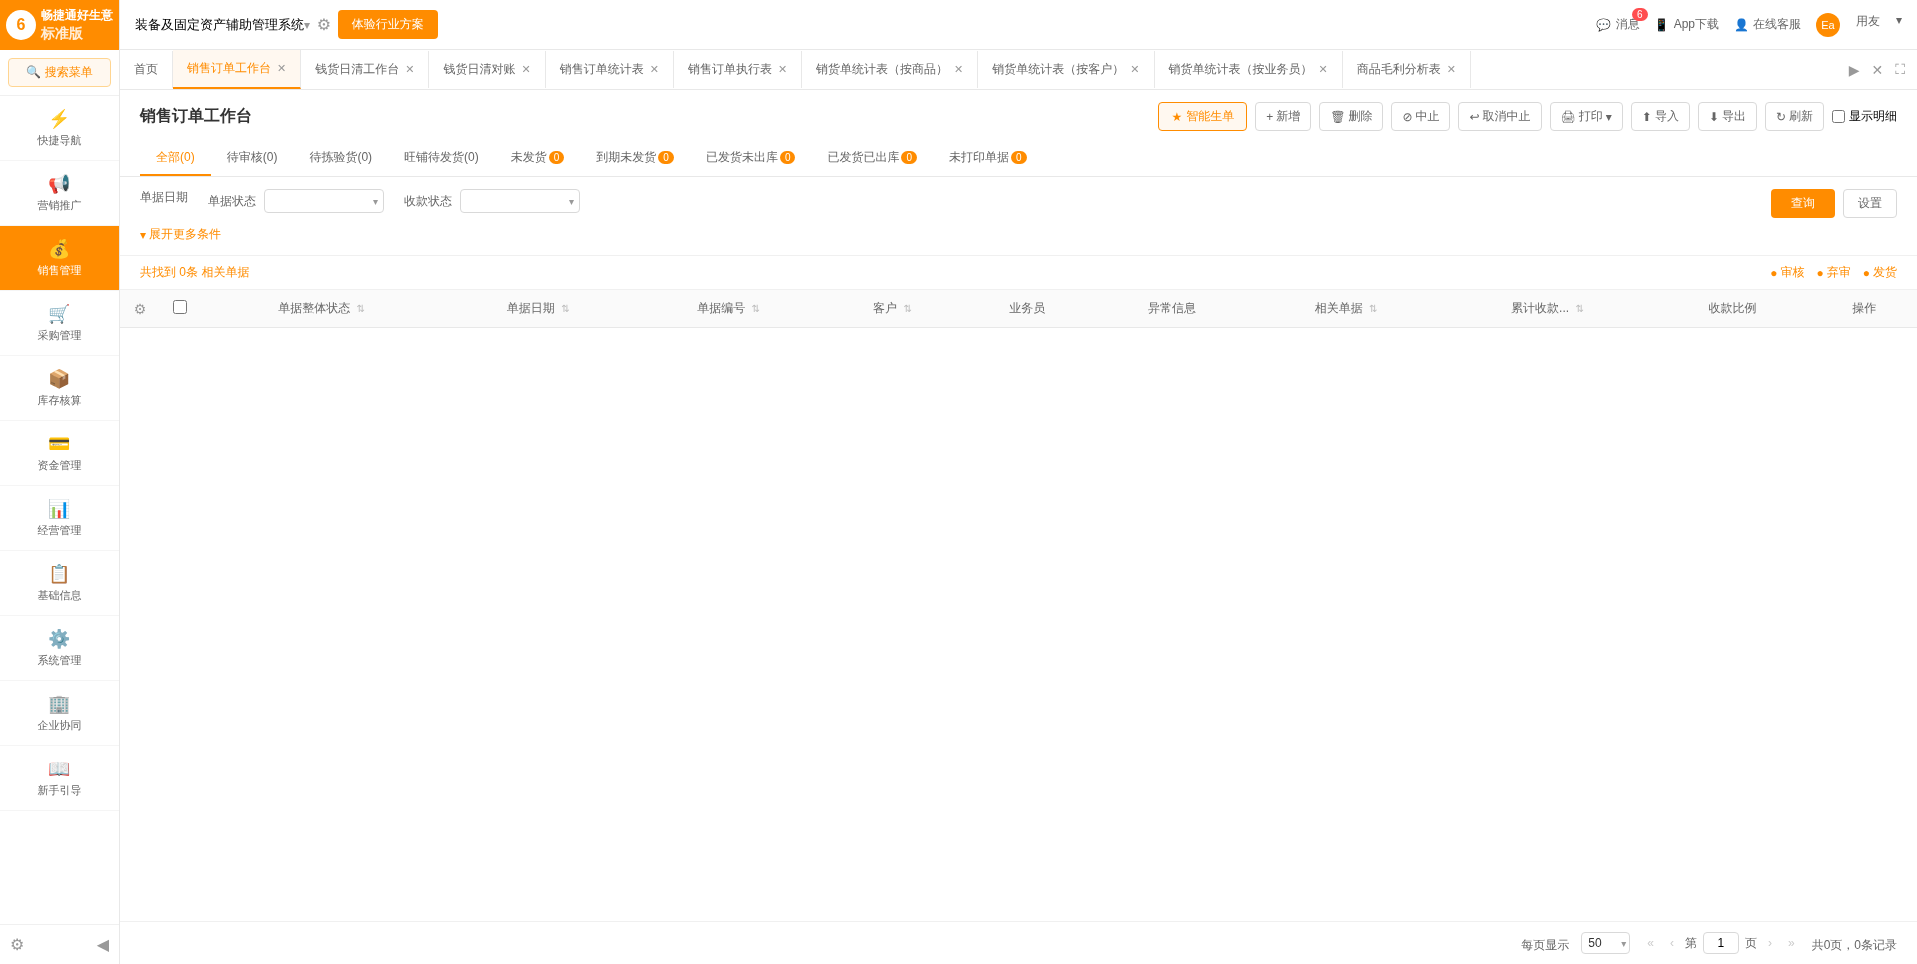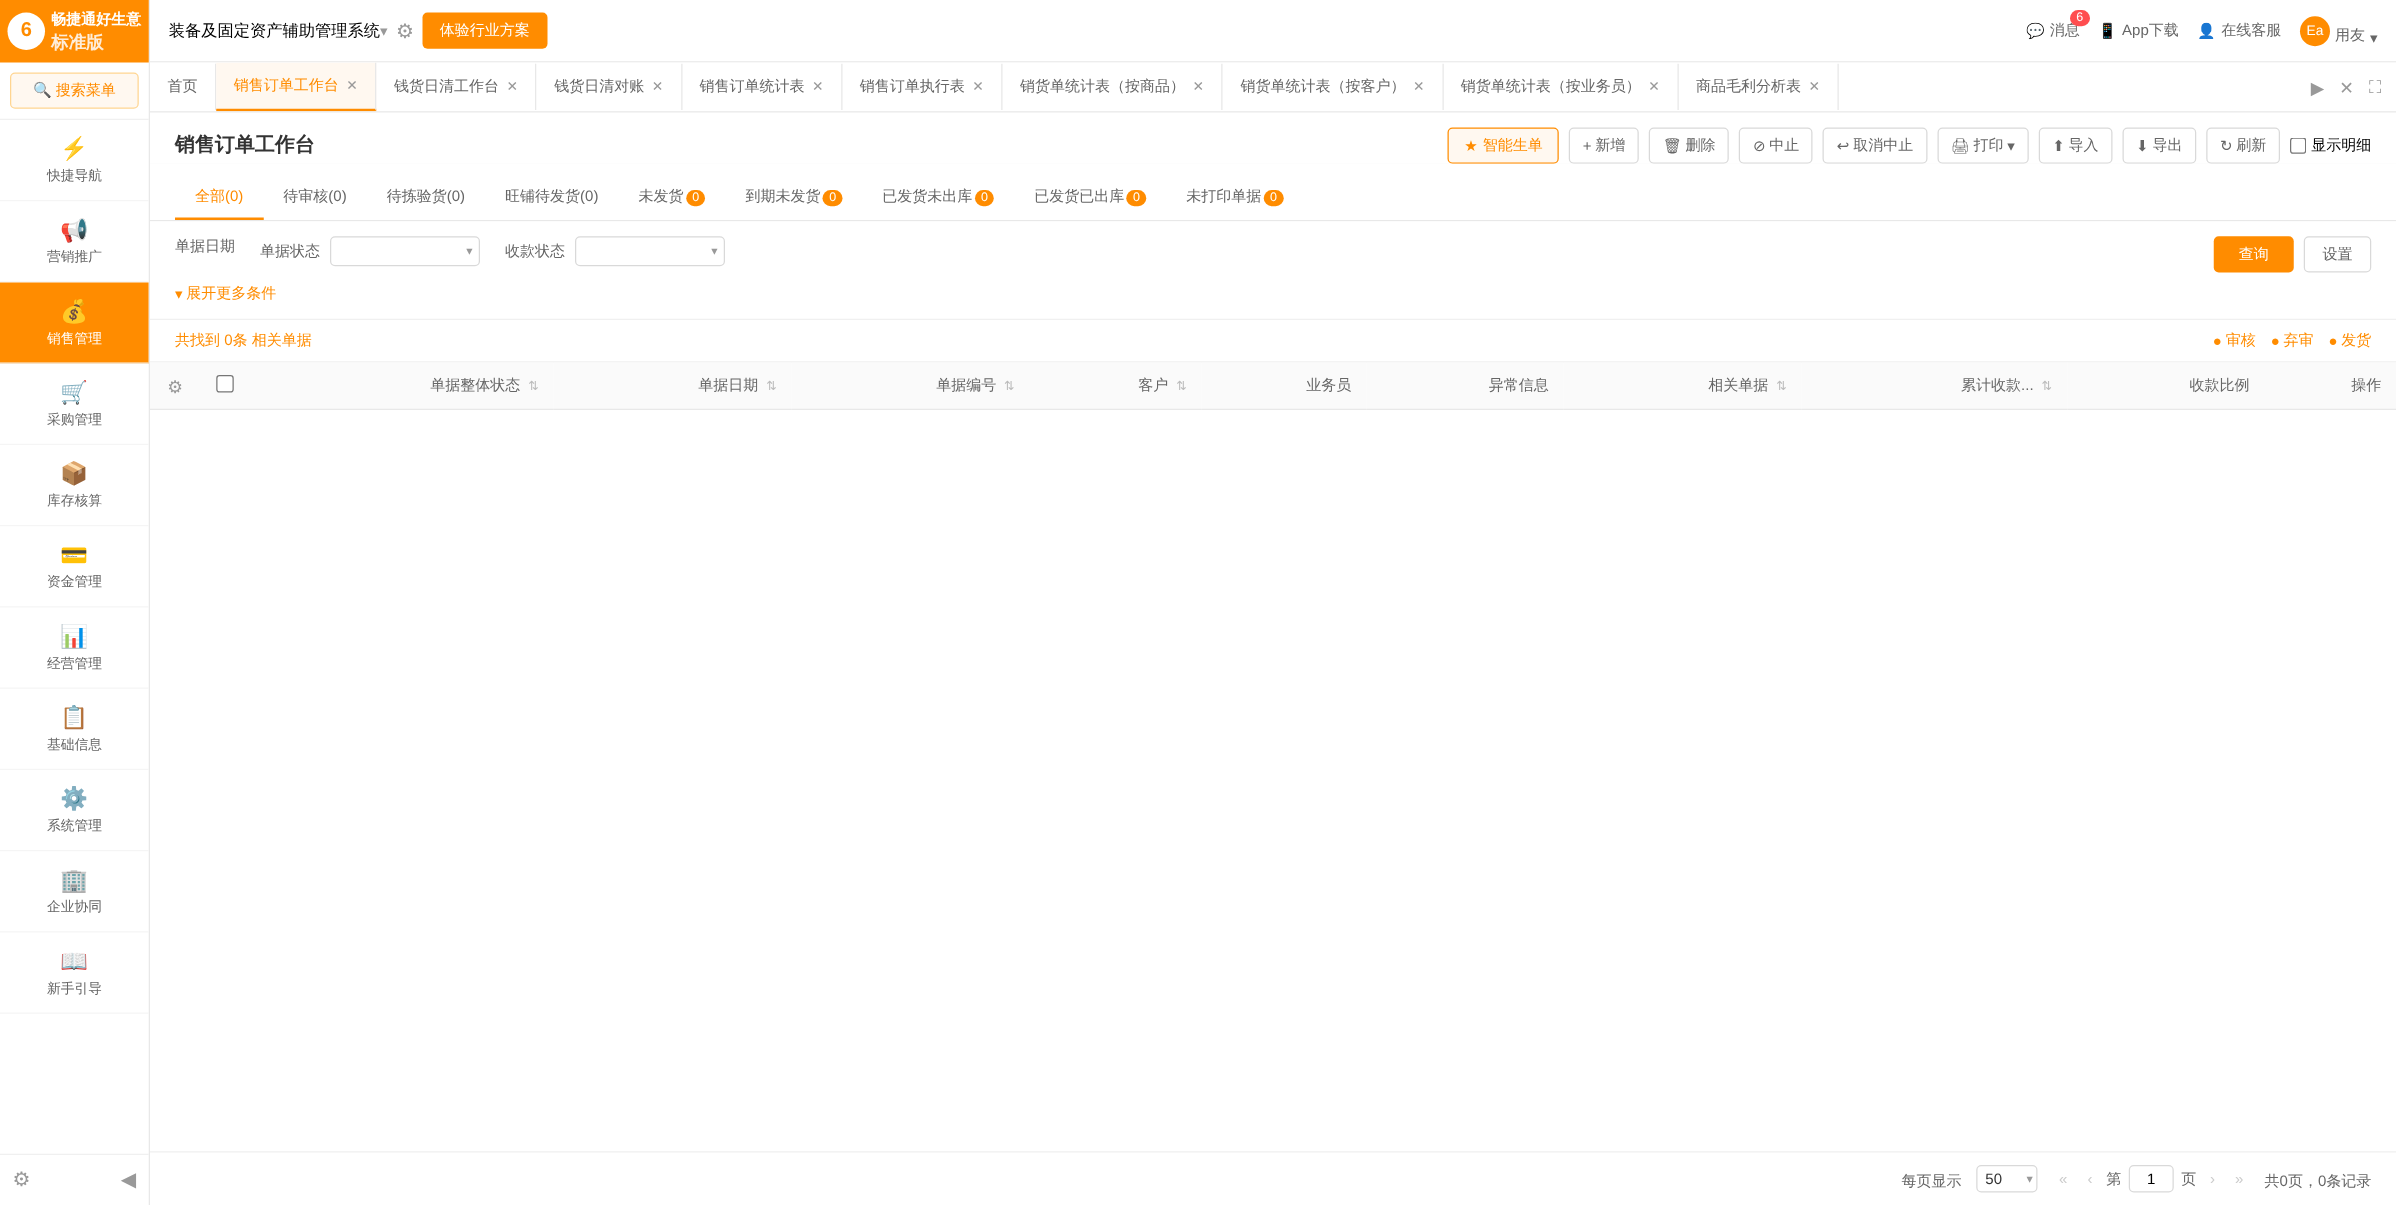--- a/index.html
+++ b/index.html
@@ -24,21 +24,21 @@
     .main { flex: 1; display: flex; flex-direction: column; overflow: hidden; }
 
     
     .topbar { height: 50px; background: #fff; display: flex; align-items: center; padding: 0 15px; border-bottom: 1px solid #e8e8e8; flex-shrink: 0; }
     .topbar-title-text { font-size: 13px; }
     .topbar-dropdown { color: #999; cursor: pointer; }
     .topbar-industry-btn { background: #ff8c00; color: #fff; border: none; padding: 6px 14px; border-radius: 4px; cursor: pointer; font-size: 12px; }
     .topbar-actions { display: flex; align-items: center; gap: 15px; margin-left: auto; }
     .topbar-action { display: flex; align-items: center; gap: 4px; color: #666; cursor: pointer; font-size: 12px; position: relative; }
     .badge { background: #ff4d4f; color: #fff; border-radius: 10px; padding: 1px 5px; font-size: 10px; position: absolute; top: -8px; right: -8px; min-width: 16px; text-align: center; }
-    .topbar-user { display: flex; align-items: flex-end; gap: 4px; color: #666; cursor: pointer; }
+    .topbar-user { display: flex; align-items: flex-start; gap: 16px; color: #666; cursor: pointer; }
     .user-avatar { width: 24px; height: 24px; background: #ff8c00; border-radius: 50%; display: flex; align-items: center; justify-content: center; color: #fff; font-size: 11px; }
 
     
     .tabbar { background: #fff; display: flex; align-items: center; border-bottom: 1px solid #e8e8e8; flex-shrink: 0; overflow: hidden; justify-content: center; }
     .tab { display: flex; align-items: center; padding: 10px 14px; border-right: 1px solid #e8e8e8; cursor: pointer; color: #666; font-size: 12px; white-space: nowrap; flex-shrink: 0; }
     .tab.active { background: #fff8f0; color: #ff8c00; border-bottom: 2px solid #ff8c00; }
     .tab.home { background: transparent; color: #666; }
     .tab-close { margin-left: 6px; color: #999; font-size: 11px; }
     .tabbar-controls { display: flex; align-items: center; padding: 0 8px; margin-left: auto; gap: 4px; flex-shrink: 0; }
     .tabbar-ctrl-btn { color: #999; cursor: pointer; font-size: 14px; padding: 2px 4px; }
@@ -78,21 +78,21 @@
 
     
     .table-area { flex: 1; overflow: auto; background: #fff; margin: 0 0 0 0; }
     .table-toolbar { padding: 8px 20px; display: flex; align-items: center; justify-content: space-between; border-bottom: 1px solid #f0f0f0; }
     .result-count { color: #666; font-size: 12px; }
     .result-count span { color: #ff8c00; }
     .table-actions { display: flex; gap: 12px; }
     .tbl-action { color: #ff8c00; cursor: pointer; font-size: 12px; display: flex; align-items: center; gap: 3px; }
     .table-wrap { overflow: auto; }
     table { width: 100%; border-collapse: collapse; }
-    thead th { background: #fafafa; padding: 10px 12px; text-align: right; color: #666; font-weight: normal; border-bottom: 1px solid #e8e8e8; white-space: nowrap; font-size: 12px; }
+    thead th { background: #fafafa; padding: 10px 12px; text-align: center; color: #666; font-weight: normal; border-bottom: 1px solid #e8e8e8; white-space: nowrap; font-size: 12px; }
     .sort-icon { color: #bbb; font-size: 10px; margin-left: 3px; }
     .th-config { width: 40px; text-align: center; }
     .th-check { width: 40px; text-align: center; }
 
     
     .empty-state { display: flex; flex-direction: column; align-items: center; justify-content: center; padding: 60px 0; }
     .empty-img { width: 100px; height: 100px; position: relative; margin-bottom: 12px; }
     .empty-text { color: #999; font-size: 13px; }
 
     

